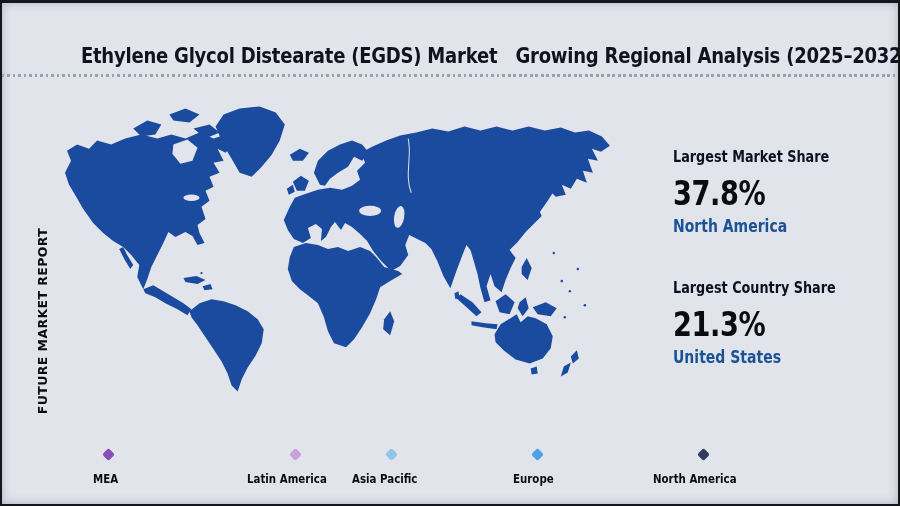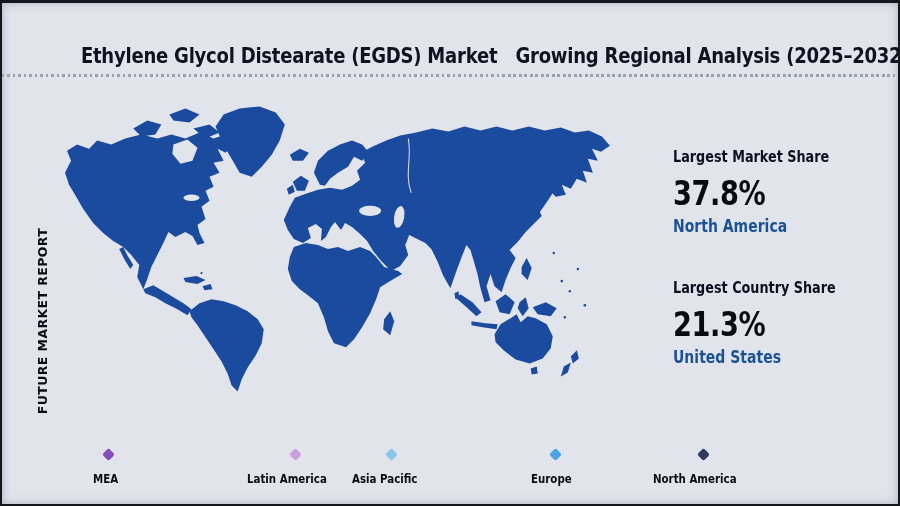--- a/index.html
+++ b/index.html
@@ -49,21 +49,21 @@
   }
   .stat-region{
     margin-top:3px;font-size:17.5px;font-weight:700;color:#1b5294;
     transform:scaleX(.8);transform-origin:0 50%;white-space:pre;
   }
   .legend{position:absolute;left:0;top:447px;width:100%;height:18px;}
   .legend-item{position:absolute;top:0;display:flex;align-items:center;gap:12px;flex-direction:column;}
   .legend-item.i0{left:91px;}
   .legend-item.i1{left:245px;}
   .legend-item.i2{left:350px;}
-  .legend-item.i3{left:529px;text-align:center;}
+  .legend-item.i3{left:511px;text-align:center;}
   .legend-item.i4{left:651px;}
   .legend-swatch{
     width:9px;height:9px;border-radius:2px;
     transform:rotate(45deg);flex:0 0 auto;background:#888;
   }
   .legend-label{
     font-size:12.5px;font-weight:700;color:#0c0c14;
     transform:scaleX(.82);transform-origin:0 50%;white-space:pre;
   }
 </style>

